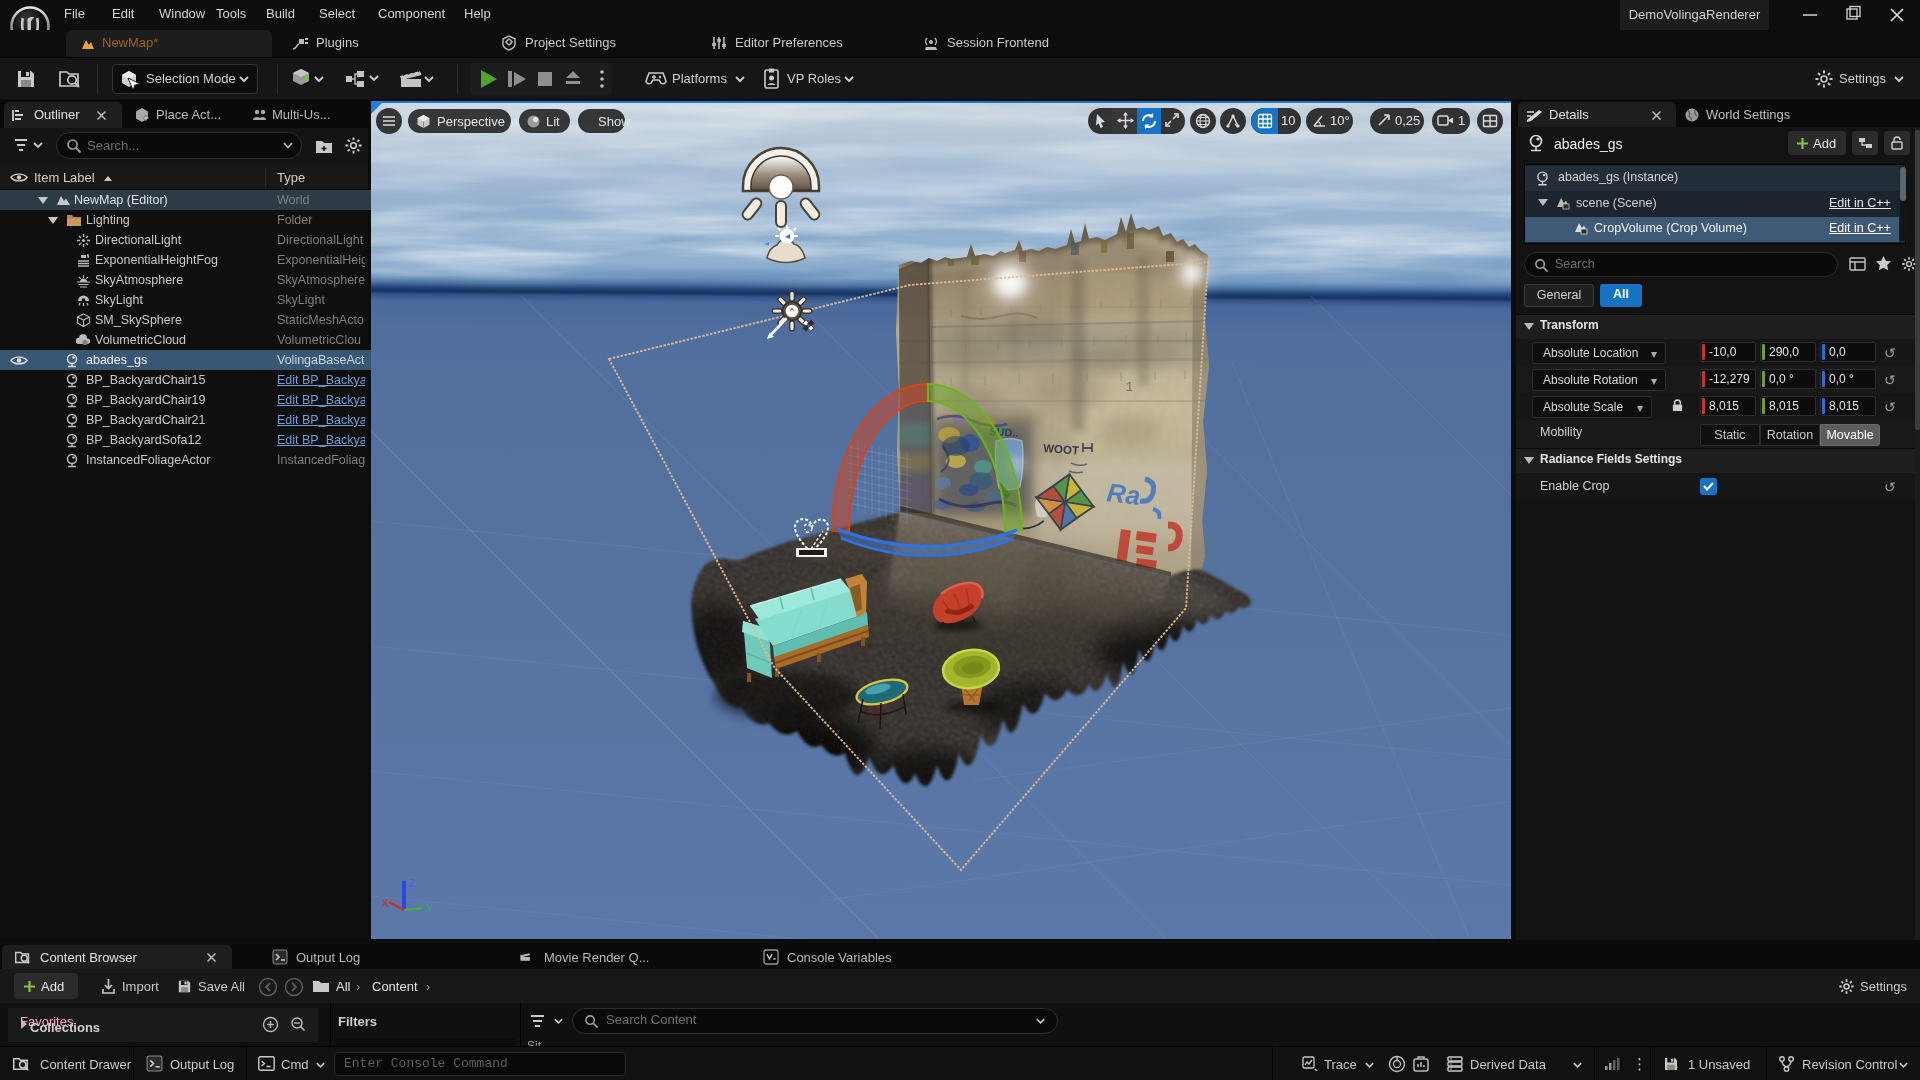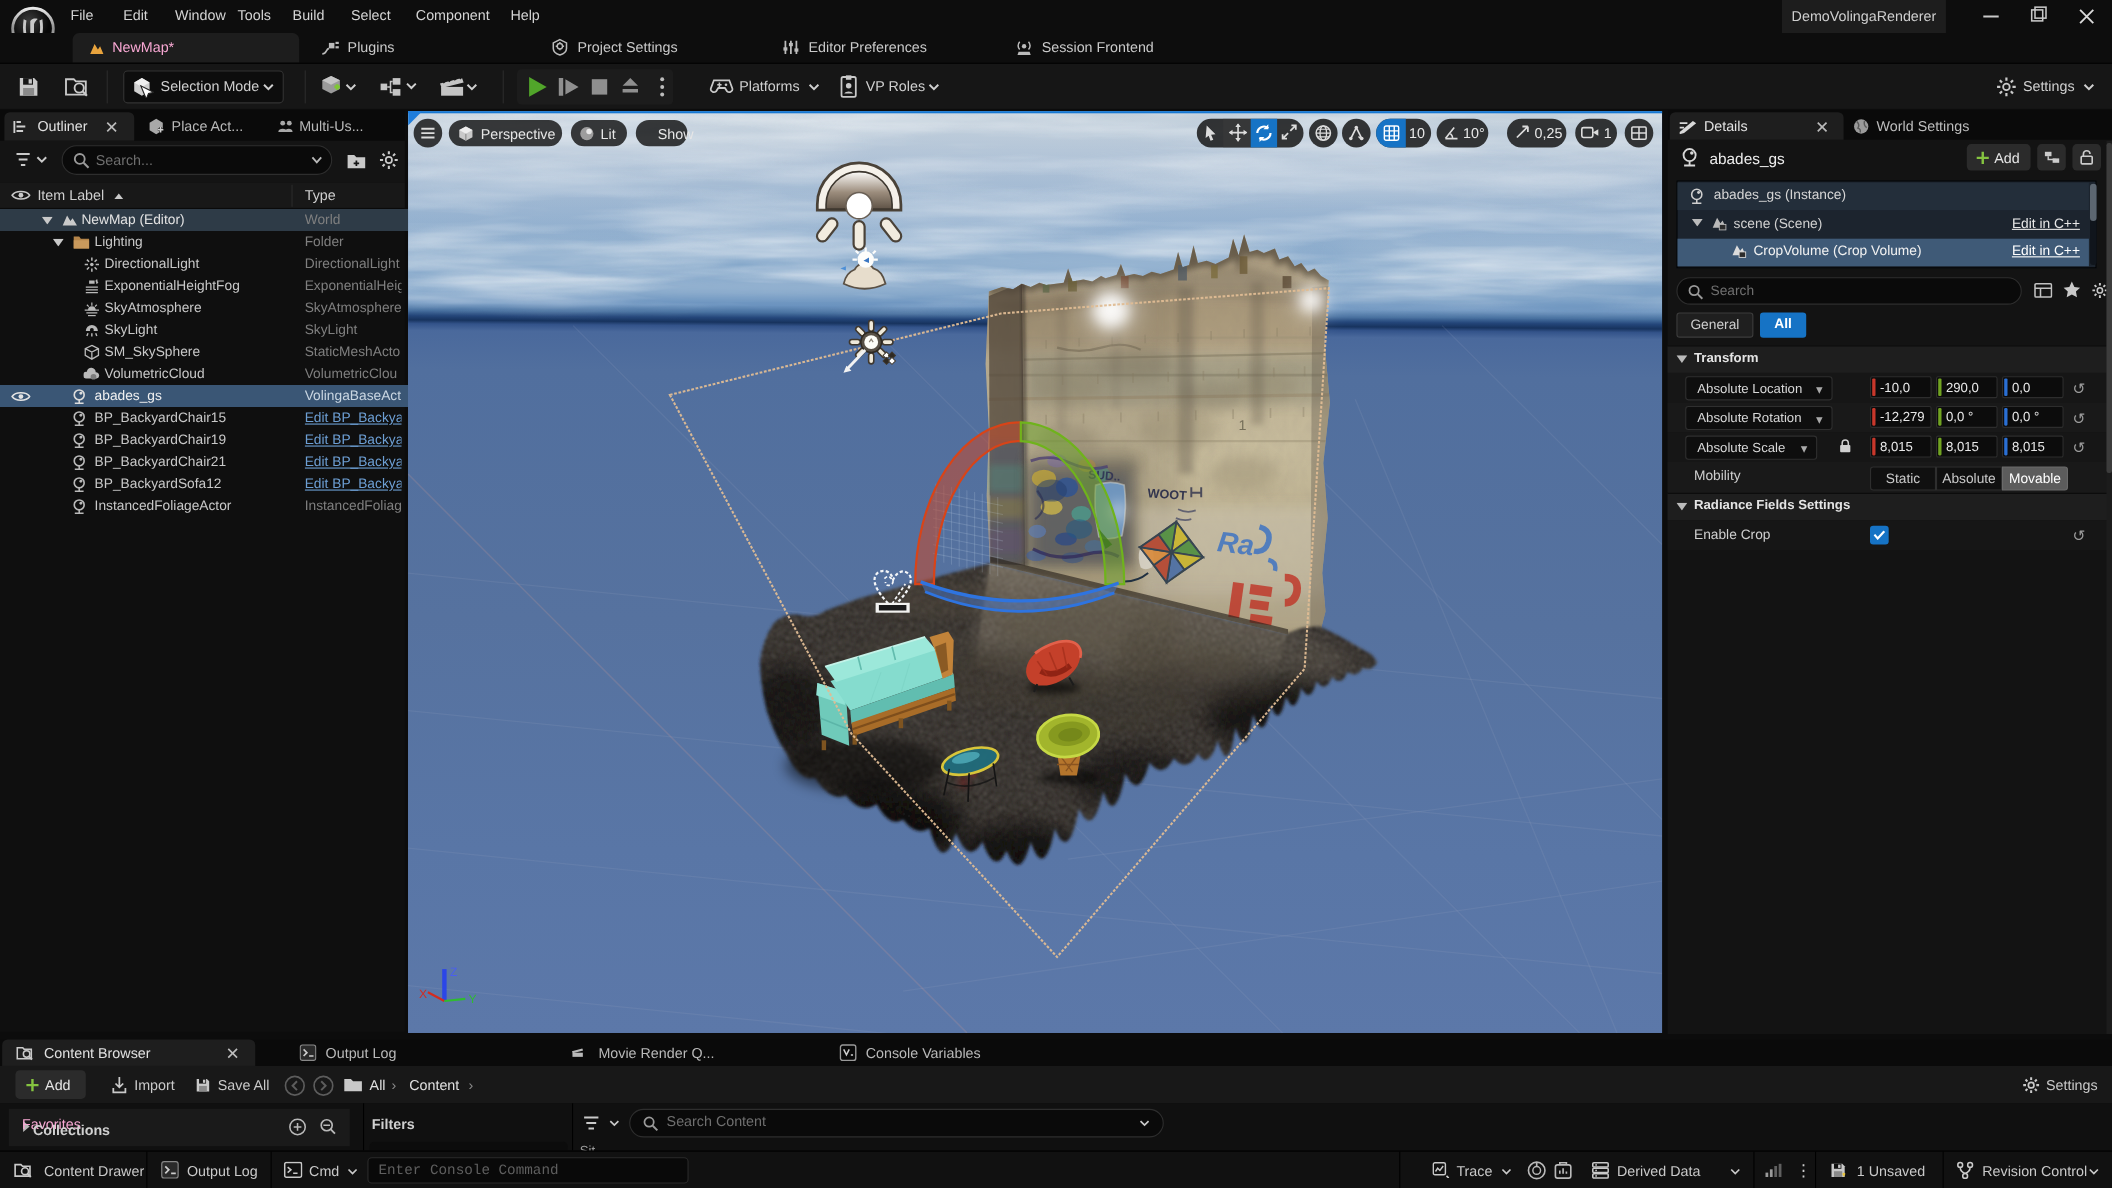--- a/index.html
+++ b/index.html
@@ -81,21 +81,21 @@
   <path d="M13.5 13.5 c-0.8 5.5 -0.8 10.5 0.3 14.5 c1.8 2.8 4.4 4.2 6.6 4.6 c-0.7 -1.2 -1.2 -2.6 -1.3 -3.8 c-1.2 -0.5 -2.4 -1.4 -3.2 -2.6 c-0.6 -3.8 -0.5 -8 0.2 -11.5 z" fill="#c9c9c9"></path>
   <path d="M30.5 13.5 c0.8 5.5 0.8 10.5 -0.3 14.5 c-1.8 2.8 -4.4 4.2 -6.6 4.6 c0.7 -1.2 1.2 -2.6 1.3 -3.8 c1.2 -0.5 2.4 -1.4 3.2 -2.6 c0.6 -3.8 0.5 -8 -0.2 -11.5 z" fill="#c9c9c9"></path>
   <path d="M19.5 15 l0 11.5 c0 2.2 3.4 2.2 3.4 0 l0 -8.5 c0.8 -2.2 2 -3.6 3.4 -4.8 c-2.4 -0.6 -4.8 -0.4 -6.8 1.8 z" fill="#c9c9c9"></path>
 </svg>
 
 <div class="abs" id="tabrow">
   <div style="position:absolute;left:66px;top:0;width:206px;height:27px;background:#1d1d1d;border-radius:6px 6px 0 0"></div>
   <svg style="position:absolute;left:80px;top:6px" width="16" height="16" viewBox="0 0 16 16">
         <path d="M2 13 L6 4 L9 9 L11 6 L14 13 Z" fill="#e8a33d"></path>
       </svg>
-  <div style="position:absolute;left:102px;top:5px;color:#f9a8d4">NewMap*</div>
+  <div style="position:absolute;left:102px;top:5px;color:#a16207">NewMap*</div>
   <svg style="position:absolute;left:291px;top:5px" width="18" height="18" viewBox="0 0 18 18">
         <path d="M2 14 c4 0 3 -4 6 -5" stroke="#bbb" fill="none" stroke-width="1.5"></path>
         <rect x="8" y="4" width="5" height="5" fill="#bbb"></rect>
         <rect x="14" y="3" width="3" height="2" fill="#bbb"></rect>
         <rect x="14" y="7" width="3" height="2" fill="#bbb"></rect>
       </svg>
   <div style="position:absolute;left:316px;top:5px">Plugins</div>
   <svg style="position:absolute;left:500px;top:4px" width="18" height="18" viewBox="0 0 18 18">
         <path d="M9 2 l6 3 v5 c0 3-3 5-6 6 c-3-1-6-3-6-6 V5 Z" fill="none" stroke="#bbb" stroke-width="1.4"></path>
         <circle cx="9" cy="8" r="2.4" fill="none" stroke="#bbb" stroke-width="1.3"></circle>
@@ -1049,21 +1049,21 @@
   <div class="dvalbox" style="left:244px;top:242px;width:56px"><div class="dstripe" style="background:#71a321"></div><span style="margin-left:8px">290,0</span></div>
   <div class="dvalbox" style="left:304px;top:242px;width:56px"><div class="dstripe" style="background:#2a6fd4"></div><span style="margin-left:8px">0,0</span></div>
   <div class="dvalbox" style="left:184px;top:269px;width:56px"><div class="dstripe" style="background:#c8372b"></div><span style="margin-left:8px">-12,279</span></div>
   <div class="dvalbox" style="left:244px;top:269px;width:56px"><div class="dstripe" style="background:#71a321"></div><span style="margin-left:8px">0,0 °</span></div>
   <div class="dvalbox" style="left:304px;top:269px;width:56px"><div class="dstripe" style="background:#2a6fd4"></div><span style="margin-left:8px">0,0 °</span></div>
   <div class="dvalbox" style="left:184px;top:296px;width:56px"><div class="dstripe" style="background:#c8372b"></div><span style="margin-left:8px">8,015</span></div>
   <div class="dvalbox" style="left:244px;top:296px;width:56px"><div class="dstripe" style="background:#71a321"></div><span style="margin-left:8px">8,015</span></div>
   <div class="dvalbox" style="left:304px;top:296px;width:56px"><div class="dstripe" style="background:#2a6fd4"></div><span style="margin-left:8px">8,015</span></div>
 
   <div style="position:absolute;left:184px;top:324px;width:60px;height:22px;background:#101010;border:1px solid #2e2e2e;text-align:center;line-height:20px;color:#c9c9c9;border-radius:3px 0 0 3px">Static</div>
-  <div style="position:absolute;left:244px;top:324px;width:60px;height:22px;background:#101010;border:1px solid #2e2e2e;text-align:center;line-height:20px;color:#c9c9c9;overflow:hidden">Absolute</div>
+  <div style="position:absolute;left:244px;top:324px;width:60px;height:22px;background:#101010;border:1px solid #2e2e2e;text-align:center;line-height:20px;color:#c9c9c9;overflow:hidden">Rotation</div>
   <div style="position:absolute;left:304px;top:324px;width:60px;height:22px;background:#5c5c5c;border:1px solid #6a6a6a;text-align:center;line-height:20px;color:#fff;border-radius:0 3px 3px 0;overflow:hidden">Movable</div>
 
   <div style="position:absolute;left:368px;top:245px;color:#9a9a9a;font-size:14px">↺</div>
   <div style="position:absolute;left:368px;top:272px;color:#9a9a9a;font-size:14px">↺</div>
   <div style="position:absolute;left:368px;top:299px;color:#9a9a9a;font-size:14px">↺</div>
 
   <div style="position:absolute;left:0;top:348px;width:404px;height:25px;background:#1e1e1e;border-top:1px solid #0a0a0a"></div>
   <svg style="position:absolute;left:8px;top:357px" width="10" height="7" viewBox="0 0 10 7">
         <path d="M0,0 h10 l-5,7 z" fill="#bbb"></path>
       </svg>

